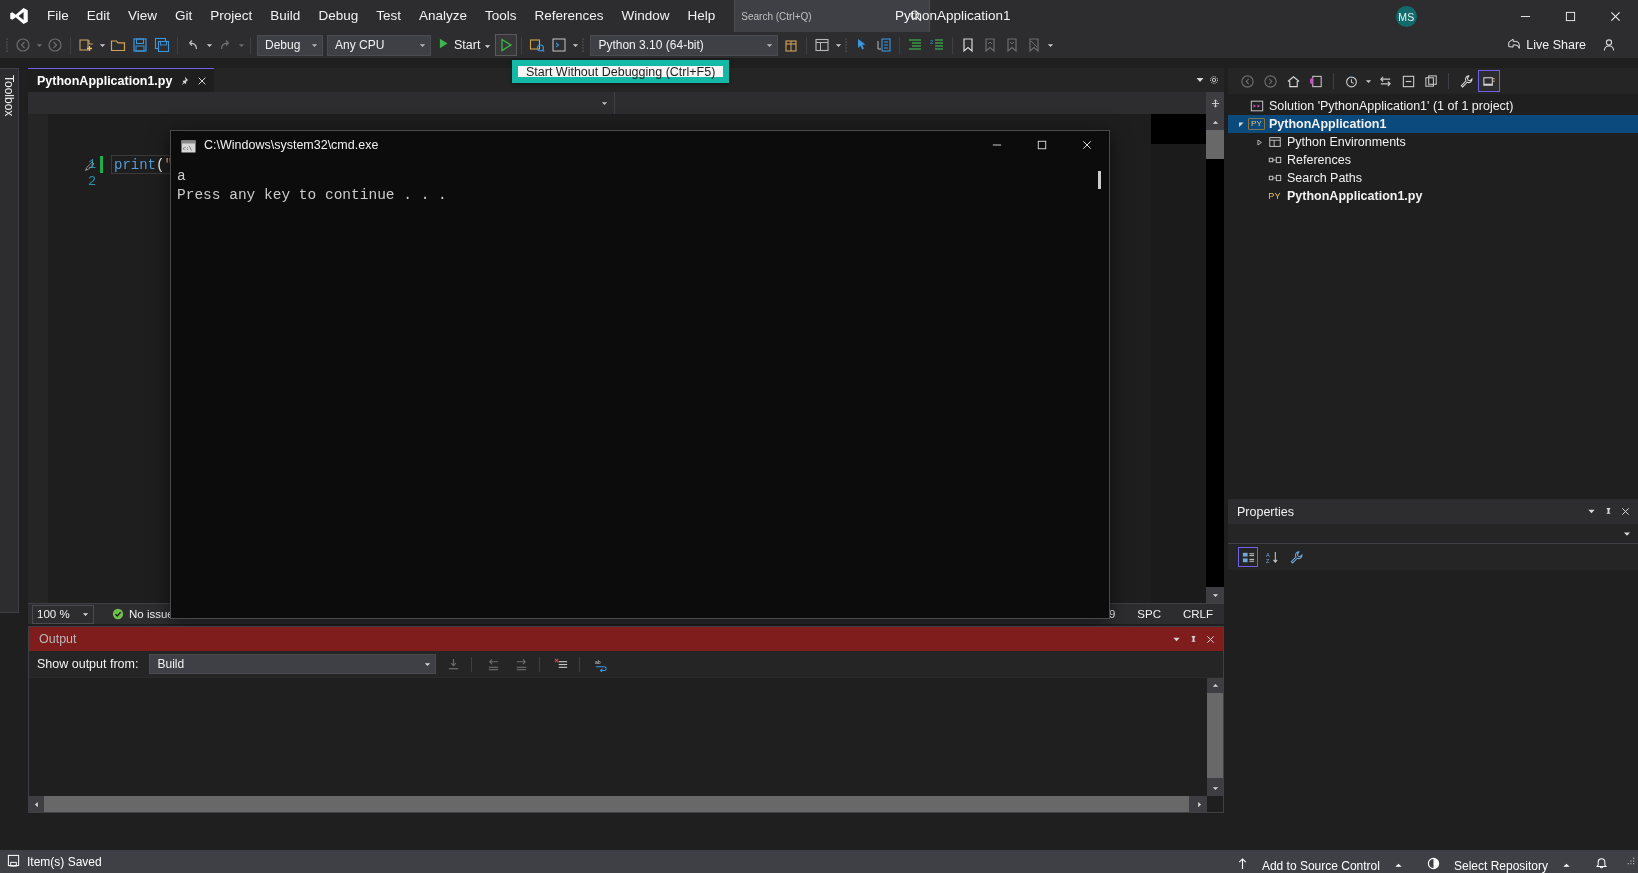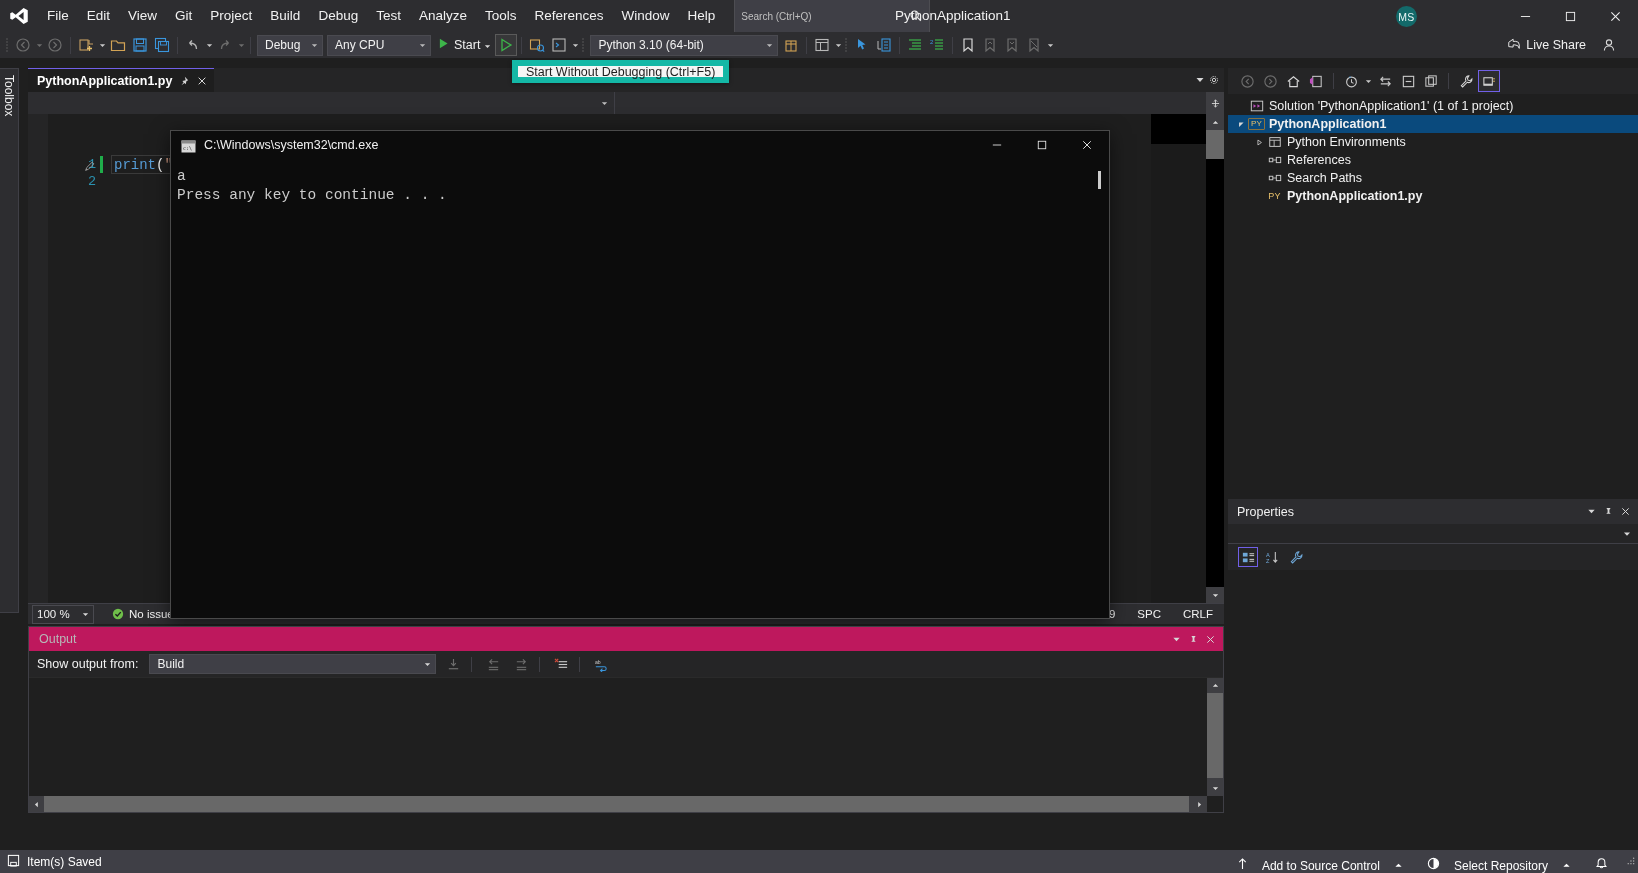--- a/index.html
+++ b/index.html
@@ -220,21 +220,21 @@
   .props-tb { height:26px; background:#252526; display:flex; align-items:center; padding-left:10px; gap:4px; }
   .ptb { width:20px; height:20px; display:flex; align-items:center; justify-content:center; }
   .ptb svg { width:15px; height:15px; }
   .ptb.active { border:1px solid #7160e8; }
 
   
   .output-panel {
     position:absolute; left:28px; top:626px; width:1196px; height:187px;
     background:#1f1f1f; border:1px solid #3f3f46;
   }
-  .out-head { height:24px; background:#be185d; display:flex; align-items:center; padding:0 4px 0 10px; }
+  .out-head { height:24px; background:#7f1d1d; display:flex; align-items:center; padding:0 4px 0 10px; }
   .out-head .otitle { font-size:12.5px; color:#b8b8b8; flex:1; }
   .out-tb { height:27px; background:#252526; display:flex; align-items:center; padding-left:8px; gap:3px; border-bottom:1px solid #2a2a2a; }
   .out-tb .lbl { font-size:12.5px; color:#f1f1f1; margin-right:8px; }
   .out-combo {
     width:287px; height:20px; background:#3f3f46; border:1px solid #4a4a50;
     display:flex; align-items:center; padding:0 4px 0 7px; font-size:12px; color:#f1f1f1;
   }
   .out-combo .ov { flex:1; }
   .out-combo svg { width:7px; height:7px; }
   .otb { width:22px; height:22px; display:flex; align-items:center; justify-content:center; margin-left:3px; }

